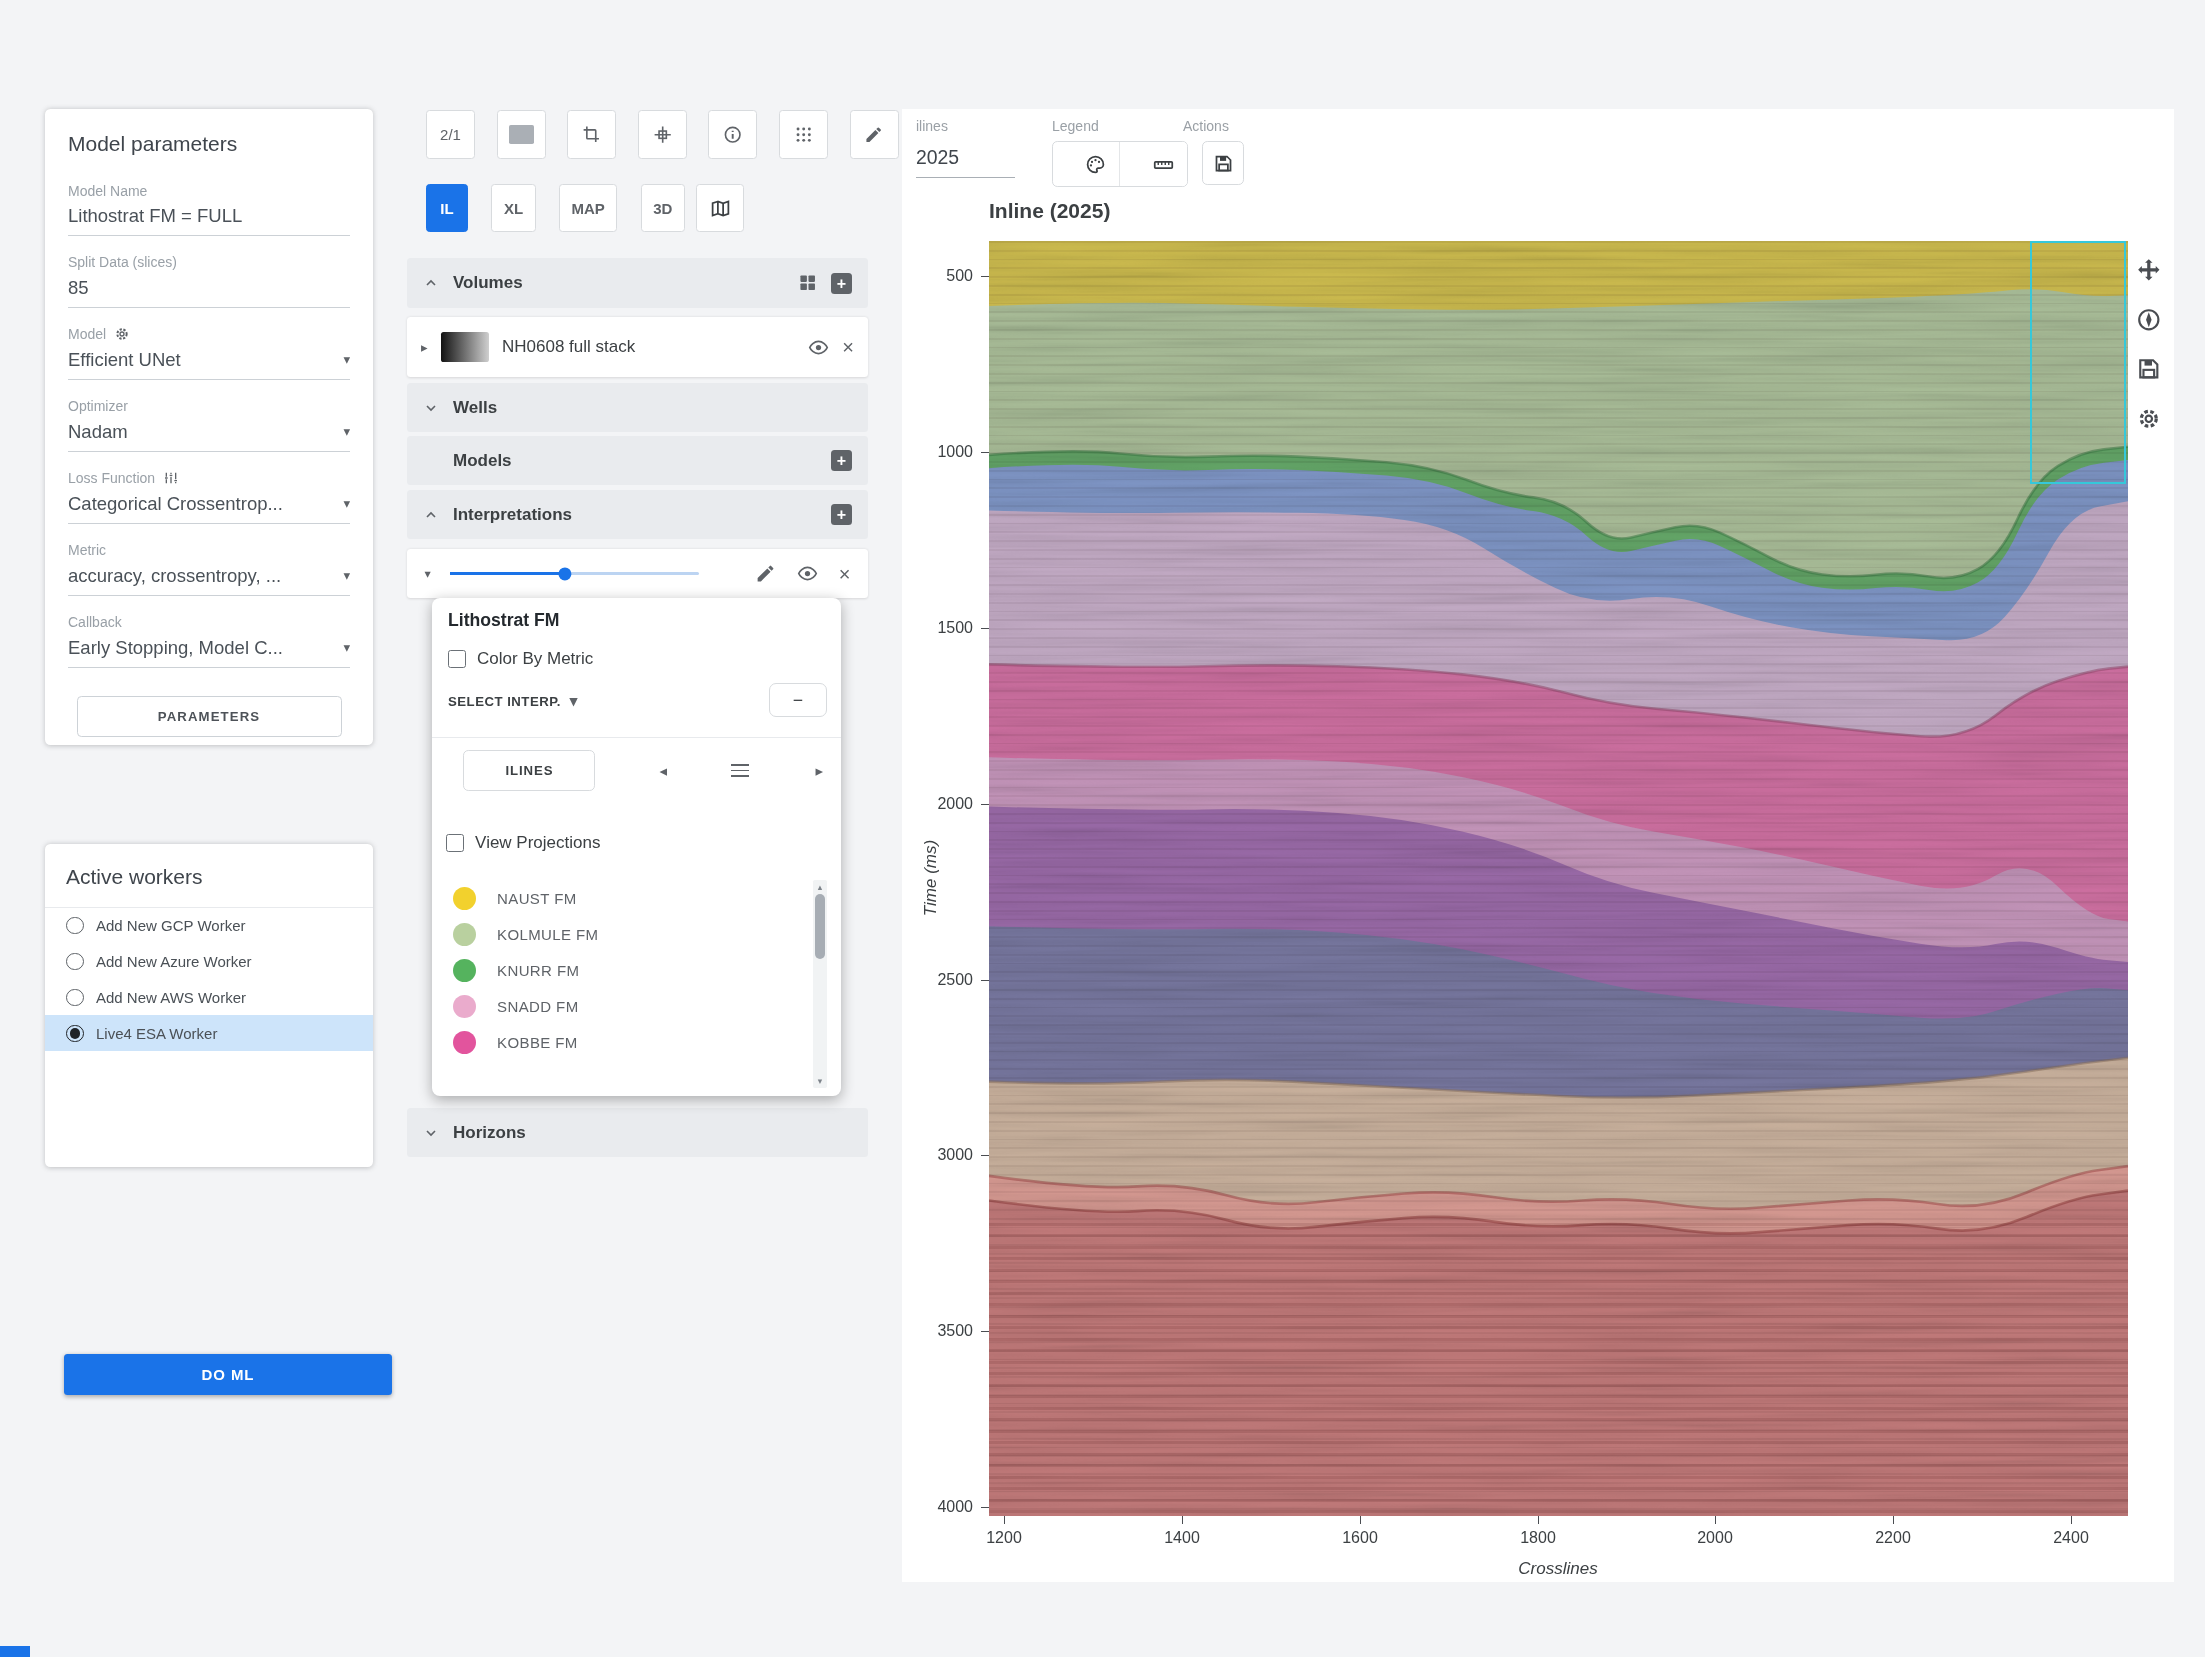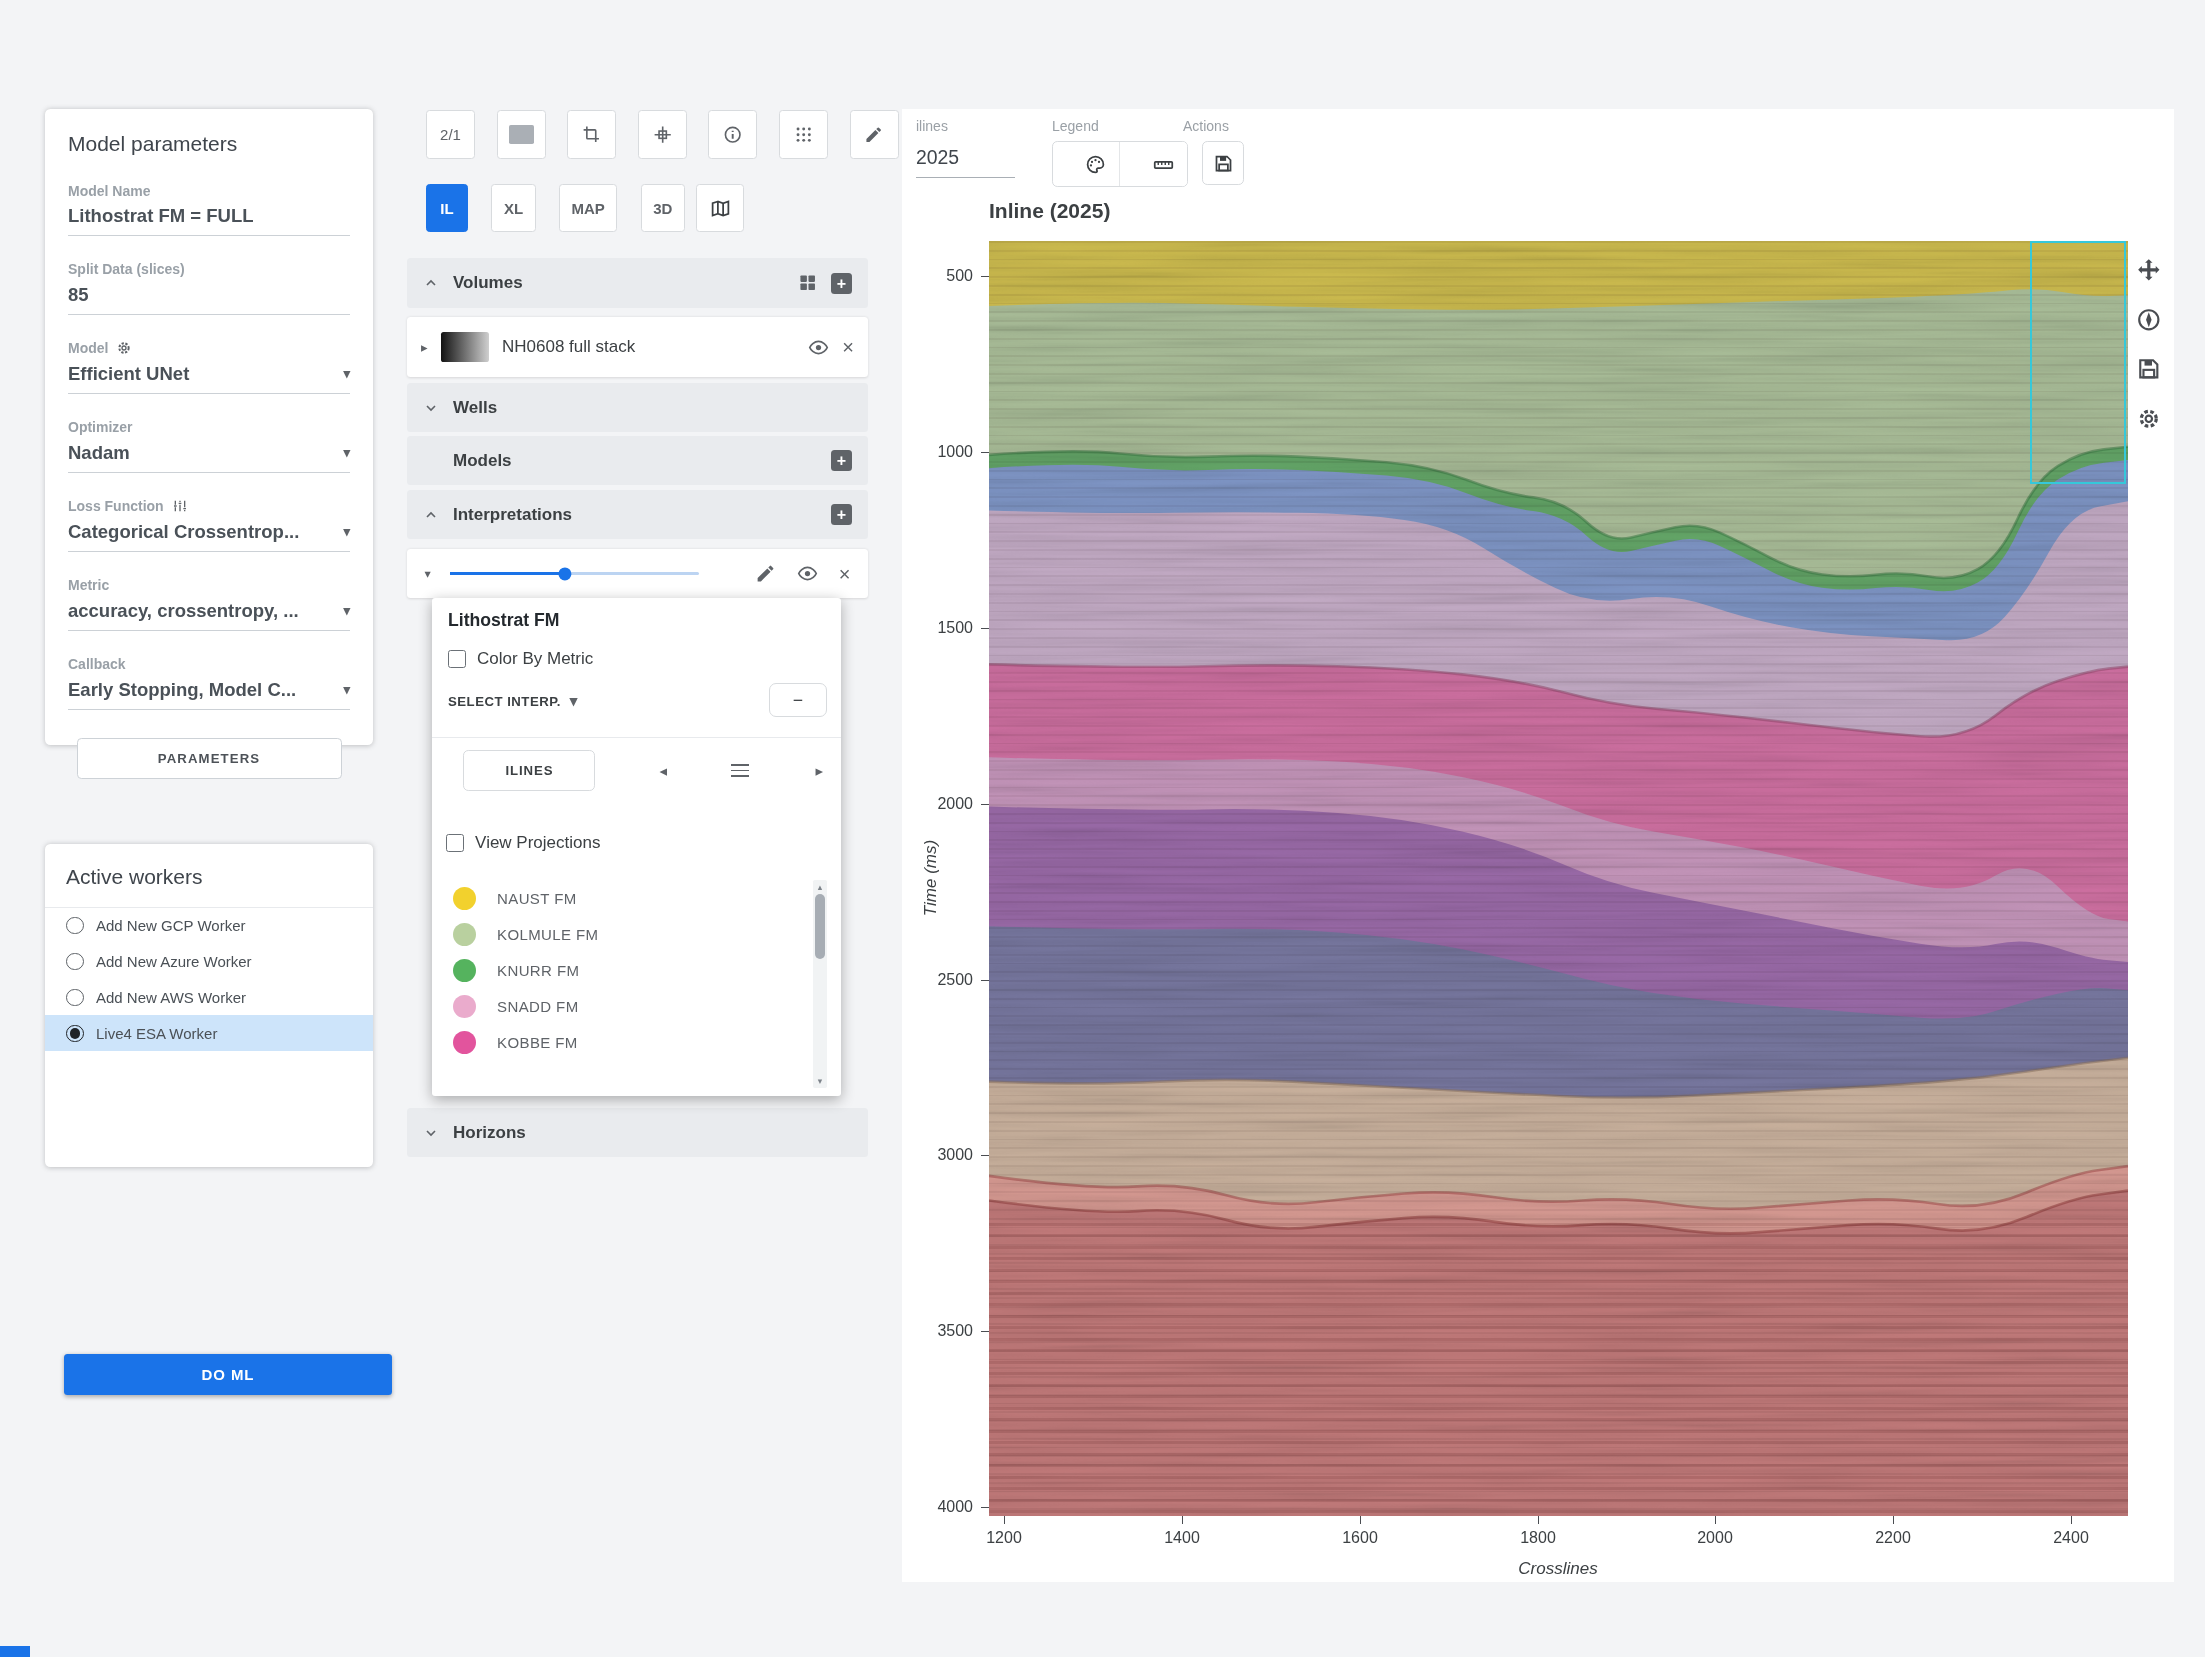--- a/index.html
+++ b/index.html
@@ -18,21 +18,21 @@
   .tico{width:26.5px;height:26.5px;color:#fff;display:flex;align-items:center;justify-content:center;}
   .help-circle{width:25px;height:25px;border:1.8px solid #fff;border-radius:50%;color:#fff;font-weight:bold;font-size:16px;display:flex;align-items:center;justify-content:center;box-sizing:border-box;}
   .avatar{width:41px;height:41px;border-radius:50%;background:#e8eaed;color:#202124;font-size:15px;font-weight:bold;display:flex;align-items:center;justify-content:center;}
 
   
   .card{position:absolute;background:#fff;border-radius:5.3px;box-shadow:0 0.9px 5.3px rgba(60,64,67,.28);}
   .card-title{font-size:21px;color:#3f454c;}
 
   #model-card{left:45px;top:109px;width:328px;height:636px;padding:23px;box-sizing:border-box;}
   #model-card .card-title{margin-bottom:26.5px;}
-  .field{margin-bottom:25px;font-weight:bold;}
+  .field{margin-bottom:18px;}
   .flabel{font-size:14px;color:#99a0a7;display:flex;align-items:center;gap:8px;margin-bottom:6.2px;}
   .flabel svg{width:16px;height:16px;color:#5f6368;}
   .fvalue{display:flex;align-items:center;justify-content:space-between;font-size:18.5px;color:#4a5158;border-bottom:0.9px solid #ccd1d6;padding-bottom:8.8px;}
   .fvalue .caret{color:#5f6368;font-size:13.2px;}
   .outline-btn{display:block;margin:28px auto 0;width:265px;height:41px;border:0.9px solid #cdd2d7;border-radius:4.4px;background:#fff;color:#4d5258;font-size:13.2px;font-weight:bold;letter-spacing:1.1px;}
 
   #workers-card{left:45px;top:844px;width:328px;height:323px;padding-top:21px;box-sizing:border-box;}
   #workers-card .card-title{padding-left:21px;}
   .wdivider{margin-top:17.6px;height:0.9px;background:#e8eaed;}
   .worker-row{height:36px;display:flex;align-items:center;gap:12.4px;padding-left:21px;font-size:15px;color:#4a5056;cursor:pointer;}
@@ -75,21 +75,21 @@
   .row-ico svg{width:21px;height:21px;}
   .xglyph{color:#5f6368;font-size:20px;line-height:1;}
 
   #interp-ctrl{position:absolute;left:407px;top:549px;width:461px;height:49px;background:#fff;border-radius:3.5px;display:flex;align-items:center;padding:0 17.6px;box-sizing:border-box;box-shadow:0 0.9px 2.6px rgba(0,0,0,.12);}
   .caret-sm{color:#5f6368;font-size:12.4px;margin-right:19.4px;}
   .slider{position:relative;width:249px;height:2.6px;background:#bcd4f2;border-radius:1.8px;}
   .slider .fill{position:absolute;left:0;top:0;height:2.6px;width:46%;background:#1a73e8;}
   .slider .knob{position:absolute;left:46%;top:50%;transform:translate(-50%,-50%);width:13.2px;height:13.2px;border-radius:50%;background:#1a73e8;}
   #interp-ctrl .icons{margin-left:auto;display:flex;align-items:center;gap:21px;}
 
-  #interp-pop{position:absolute;left:432px;top:598px;width:409px;height:498px;background:#fff;border-radius:3px;box-shadow:0 3.5px 14px rgba(0,0,0,.3);z-index:5;}
+  #interp-pop{position:absolute;left:432px;top:598px;width:409px;height:498px;background:#fff;border-radius:8px;box-shadow:0 3.5px 14px rgba(0,0,0,.3);z-index:5;}
   .pop-title{position:absolute;left:16px;top:12.4px;font-size:17.6px;font-weight:bold;color:#24292e;}
   .check-row{display:flex;align-items:center;gap:11.5px;font-size:17px;color:#3c4043;}
   .checkbox{width:17.6px;height:17.6px;border:1.8px solid #6b7177;border-radius:2.6px;box-sizing:border-box;flex:none;}
   #cbg-row{position:absolute;left:16px;top:51px;}
   .select-row{position:absolute;left:16px;top:94px;display:flex;gap:8.8px;align-items:center;font-size:13.2px;font-weight:bold;letter-spacing:0.5px;color:#3c4043;cursor:pointer;}
   .minus-btn{position:absolute;right:14px;top:85px;width:58px;height:34px;border:0.9px solid #d8dbde;border-radius:7px;background:#fff;font-size:17.6px;color:#3c4043;}
   .pop-divider{position:absolute;left:0;top:139px;width:100%;height:0.9px;background:#e8eaed;}
   .ilines-row{position:absolute;left:12.4px;top:152px;width:385px;display:flex;align-items:center;}
   .ilines-btn{width:132px;height:41px;border:0.9px solid #d8dbde;border-radius:5.3px;background:#fff;font-weight:bold;font-size:13.2px;letter-spacing:0.9px;color:#3c4043;}
   .nav-glyph{color:#5f6368;font-size:15px;}

